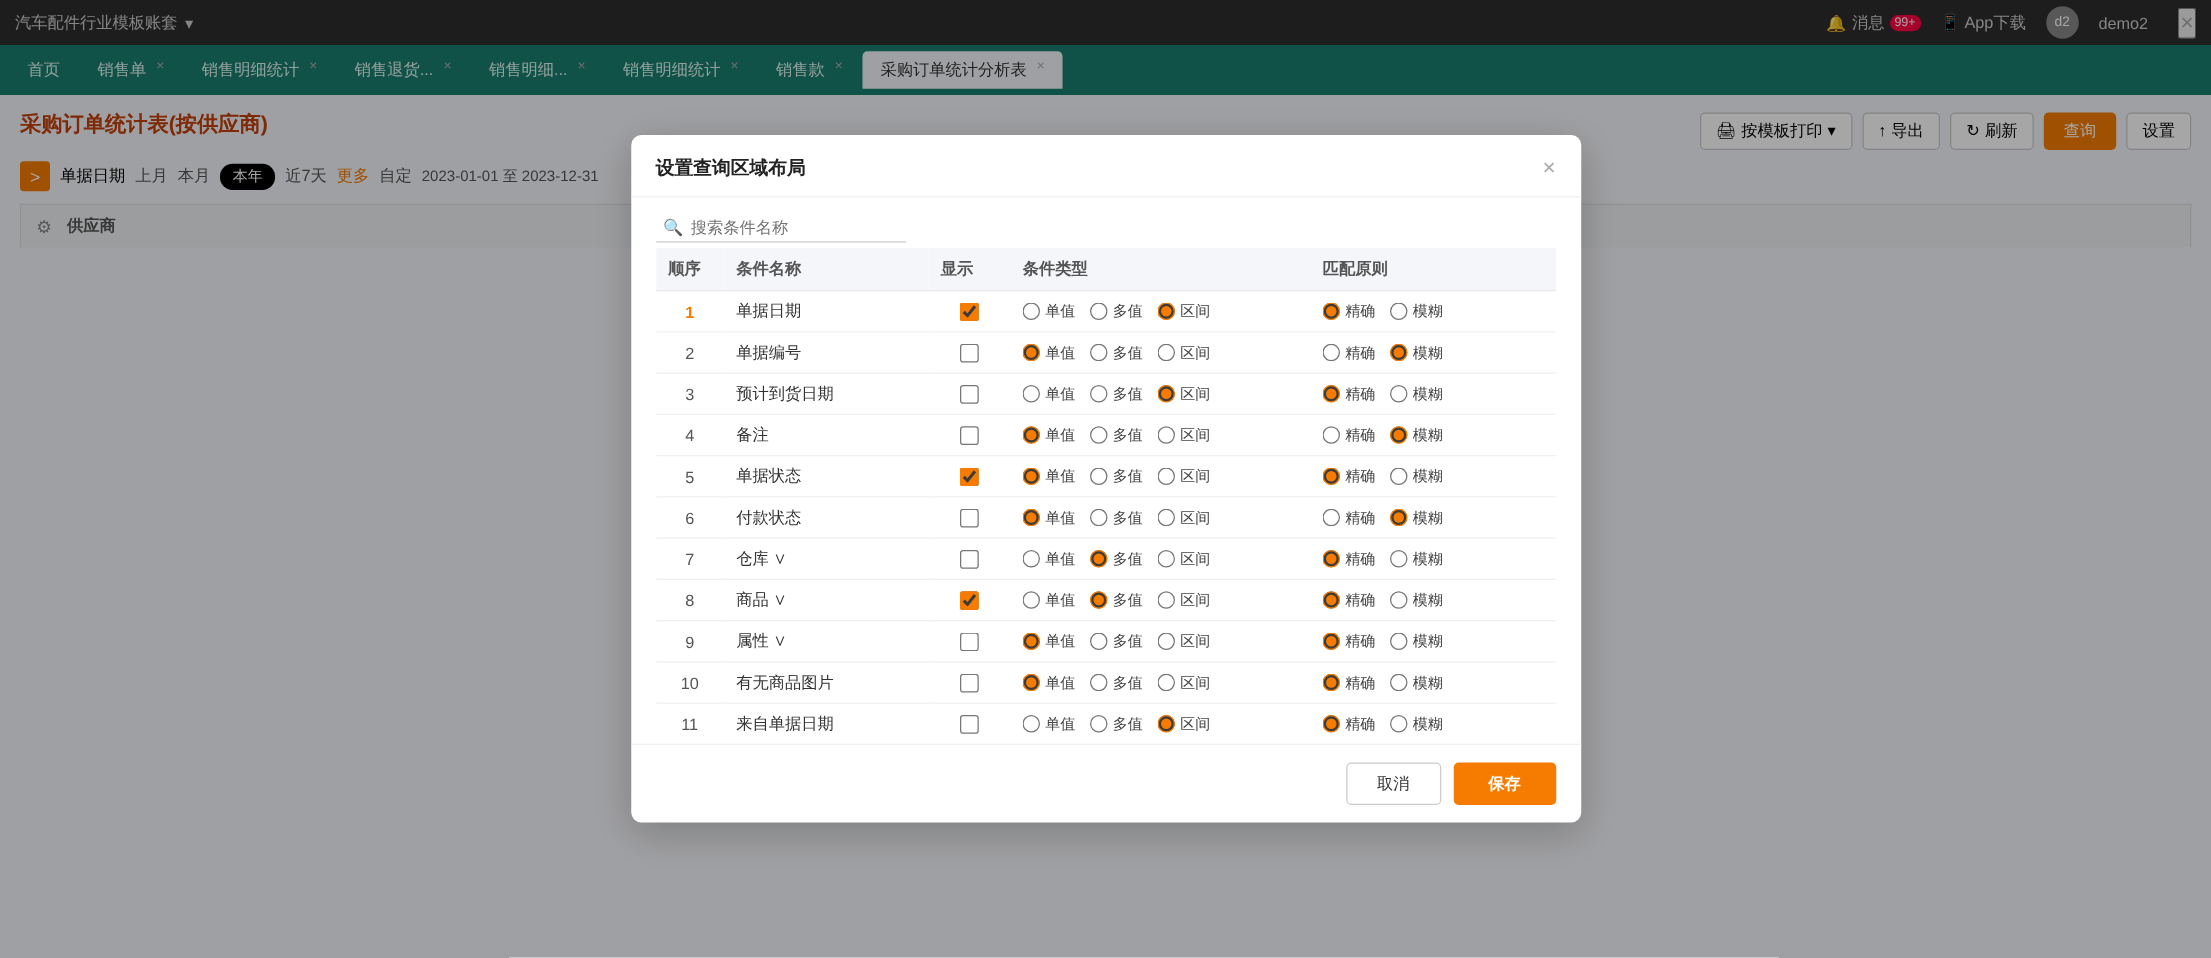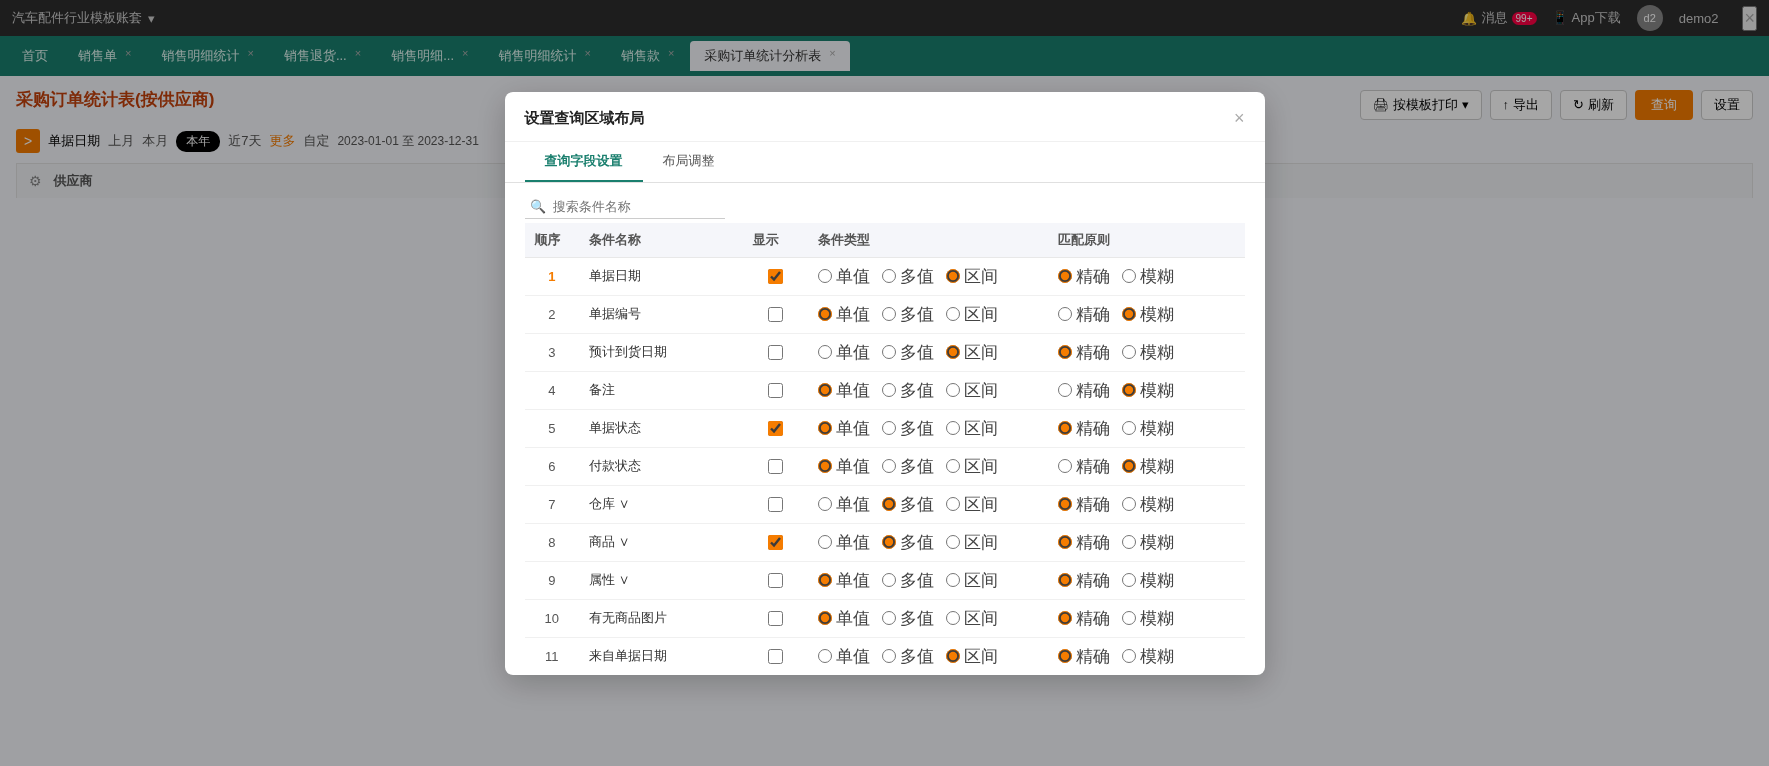--- a/index.html
+++ b/index.html
@@ -231,21 +231,21 @@
     
     .radio-group {
       display: flex; align-items: center; gap: 12px;
     }
     .radio-item {
       display: flex; align-items: center; gap: 4px; cursor: pointer;
     }
     input[type=radio] {
       accent-color: #f57c00; cursor: pointer; width: 14px; height: 14px;
     }
-    .radio-label { color: #444; font-size: 17px; }
+    .radio-label { color: #444; font-size: 12px; }
 
     .match-group {
       display: flex; align-items: flex-end; gap: 12px;
     }
 
     
     .dialog-footer {
       padding: 14px 20px;
       display: flex;
       justify-content: flex-end;
@@ -380,28 +380,20 @@
 </div>
 
 <div class="overlay">
   <div class="dialog">
 
     <div class="dialog-header">
       <span class="dialog-title">设置查询区域布局</span>
       <button class="dialog-close">×</button>
     </div>
 
-    <div class="dialog-tabs">
-      <div class="dialog-tab active">
-        <span>查询字段设置</span>
-      </div>
-      <div class="dialog-tab">
-        <span>布局调整</span>
-      </div>
-    </div>
 
     <div class="dialog-search">
       <div class="search-box">
         <span class="search-icon">🔍</span>
         <input type="text" placeholder="搜索条件名称" style="">
       </div>
     </div>
 
     <div class="dialog-table-wrap">
       <table class="field-table">
@@ -819,14 +811,18 @@
                     <input type="radio" name="match_10" style="">
                     <span class="radio-label">模糊</span>
                   </label>
                 </div>
               </td>
             </tr>
           </tbody>
       </table>
     </div>
 
+    <div class="dialog-footer">
+      <button class="btn-cancel">取消</button>
+      <button class="btn-save">保存</button>
+    </div>
   </div>
 </div>
 
 </body></html>

